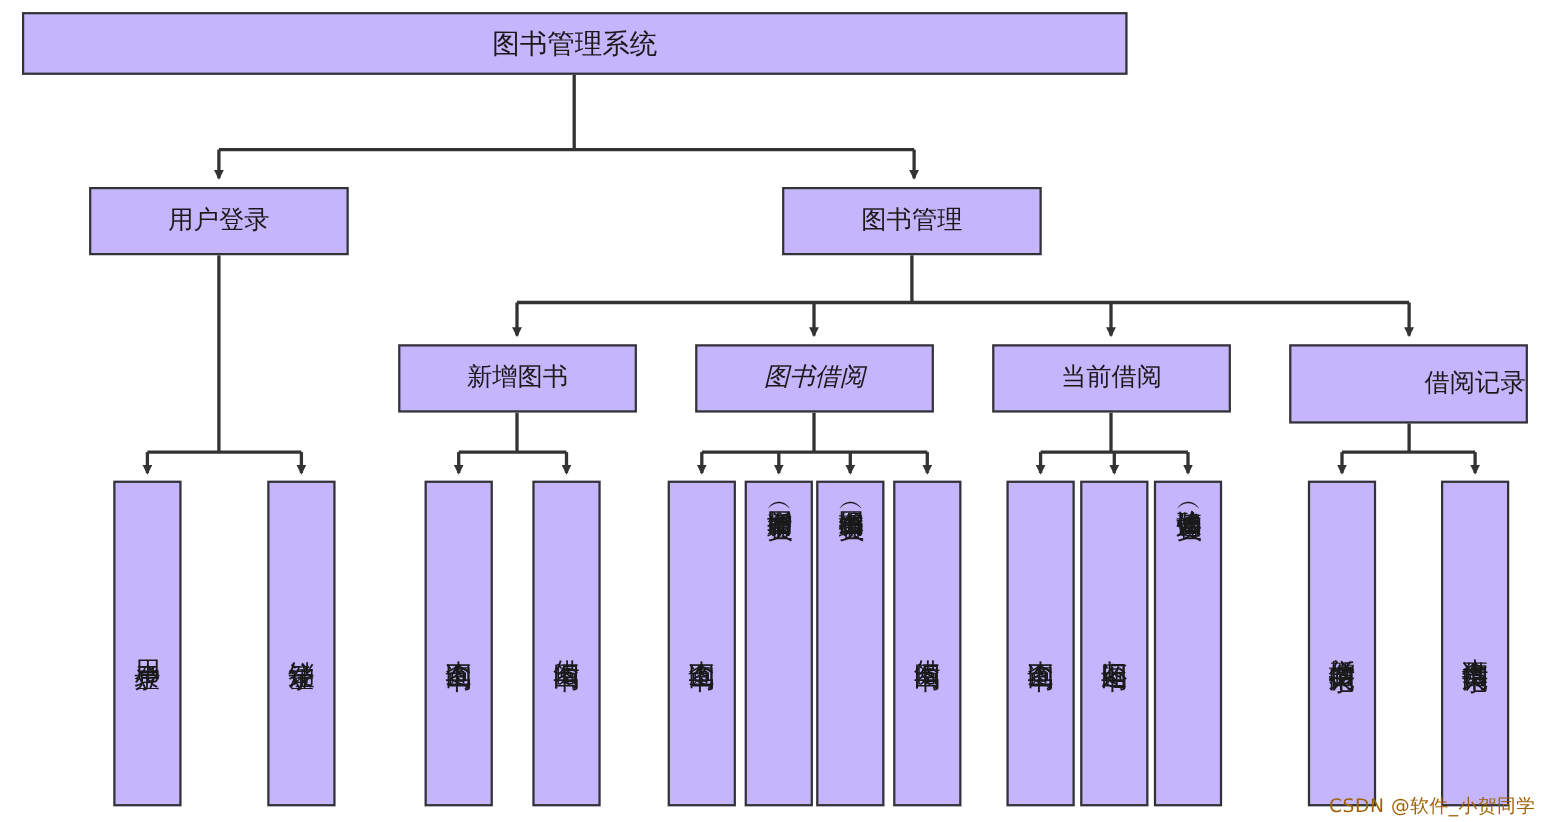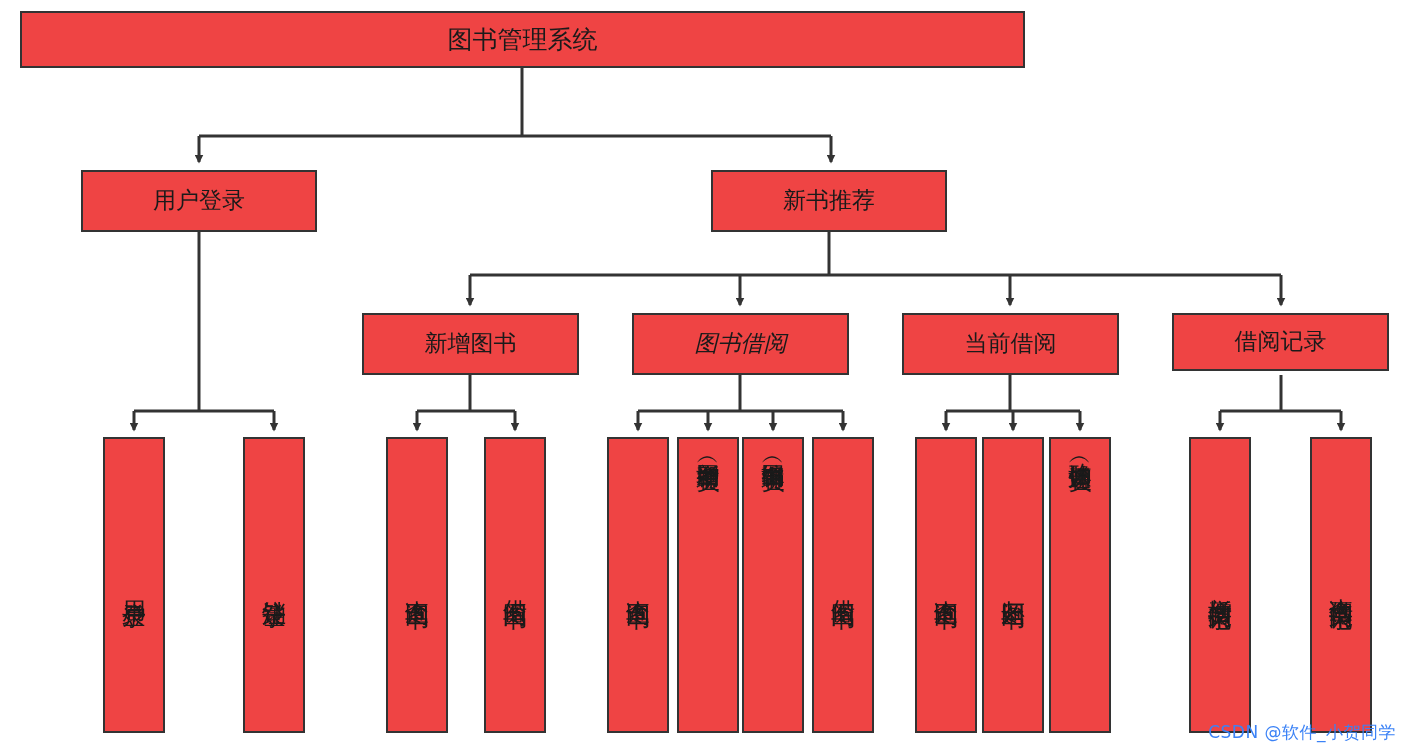--- a/index.html
+++ b/index.html
@@ -22,21 +22,21 @@
     position: absolute;
     left: 0;
     top: 0;
     width: 1405px;
     height: 747px;
     pointer-events: none;
   }
   .node {
     position: absolute;
     box-sizing: border-box;
-    background: #ef4444;
+    background: #c4b5fd;
     border: 2px solid #333333;
     display: flex;
     align-items: center;
     justify-content: center;
     color: #1a1a1a;
     z-index: 2;
   }
   .node-label {
     display: block;
     text-align: center;
@@ -59,21 +59,21 @@
     line-height: 1;
     white-space: nowrap;
   }
   .leaf.tall-text .node-label { font-size: 23px; letter-spacing: 1px; }
   .leaf.top-align { align-items: flex-start; }
   #watermark {
     position: absolute;
     right: 9px;
     bottom: 3px;
     font-size: 17px;
-    color: #3b82f6;
+    color: #a16207;
     letter-spacing: 0.5px;
     z-index: 3;
     white-space: nowrap;
     font-family: "DejaVu Sans", "Liberation Sans", sans-serif;
   }
 </style>
 </head>
 <body>
 
 <div id="canvas">
@@ -129,33 +129,33 @@
   </svg>
 
   <div class="node level0" style="left:20px; top:11px; width:1005px; height:57px;">
     <span class="node-label">图书管理系统</span>
   </div>
 
   <div class="node level1" style="left:81px; top:170px; width:236px; height:62px;">
     <span class="node-label">用户登录</span>
   </div>
   <div class="node level1" style="left:711px; top:170px; width:236px; height:62px;">
-    <span class="node-label">新书推荐</span>
+    <span class="node-label">图书管理</span>
   </div>
 
   <div class="node level2" style="left:362px; top:313px; width:217px; height:62px;">
     <span class="node-label">新增图书</span>
   </div>
   <div class="node level2" style="left:632px; top:313px; width:217px; height:62px;font-style:italic;">
     <span class="node-label">图书借阅</span>
   </div>
   <div class="node level2" style="left:902px; top:313px; width:217px; height:62px;">
     <span class="node-label">当前借阅</span>
   </div>
-  <div class="node level2" style="left:1172px; top:313px; width:217px; height:58px;">
+  <div class="node level2" style="left:1172px; top:313px; width:217px; height:72px;justify-content:flex-end;">
     <span class="node-label">借阅记录</span>
   </div>
 
   <div class="node leaf" style="left:103px; top:437px; width:62px; height:296px;">
     <span class="node-label">用户登录</span>
   </div>
   <div class="node leaf" style="left:243px; top:437px; width:62px; height:296px;">
     <span class="node-label">注销登录</span>
   </div>
 

